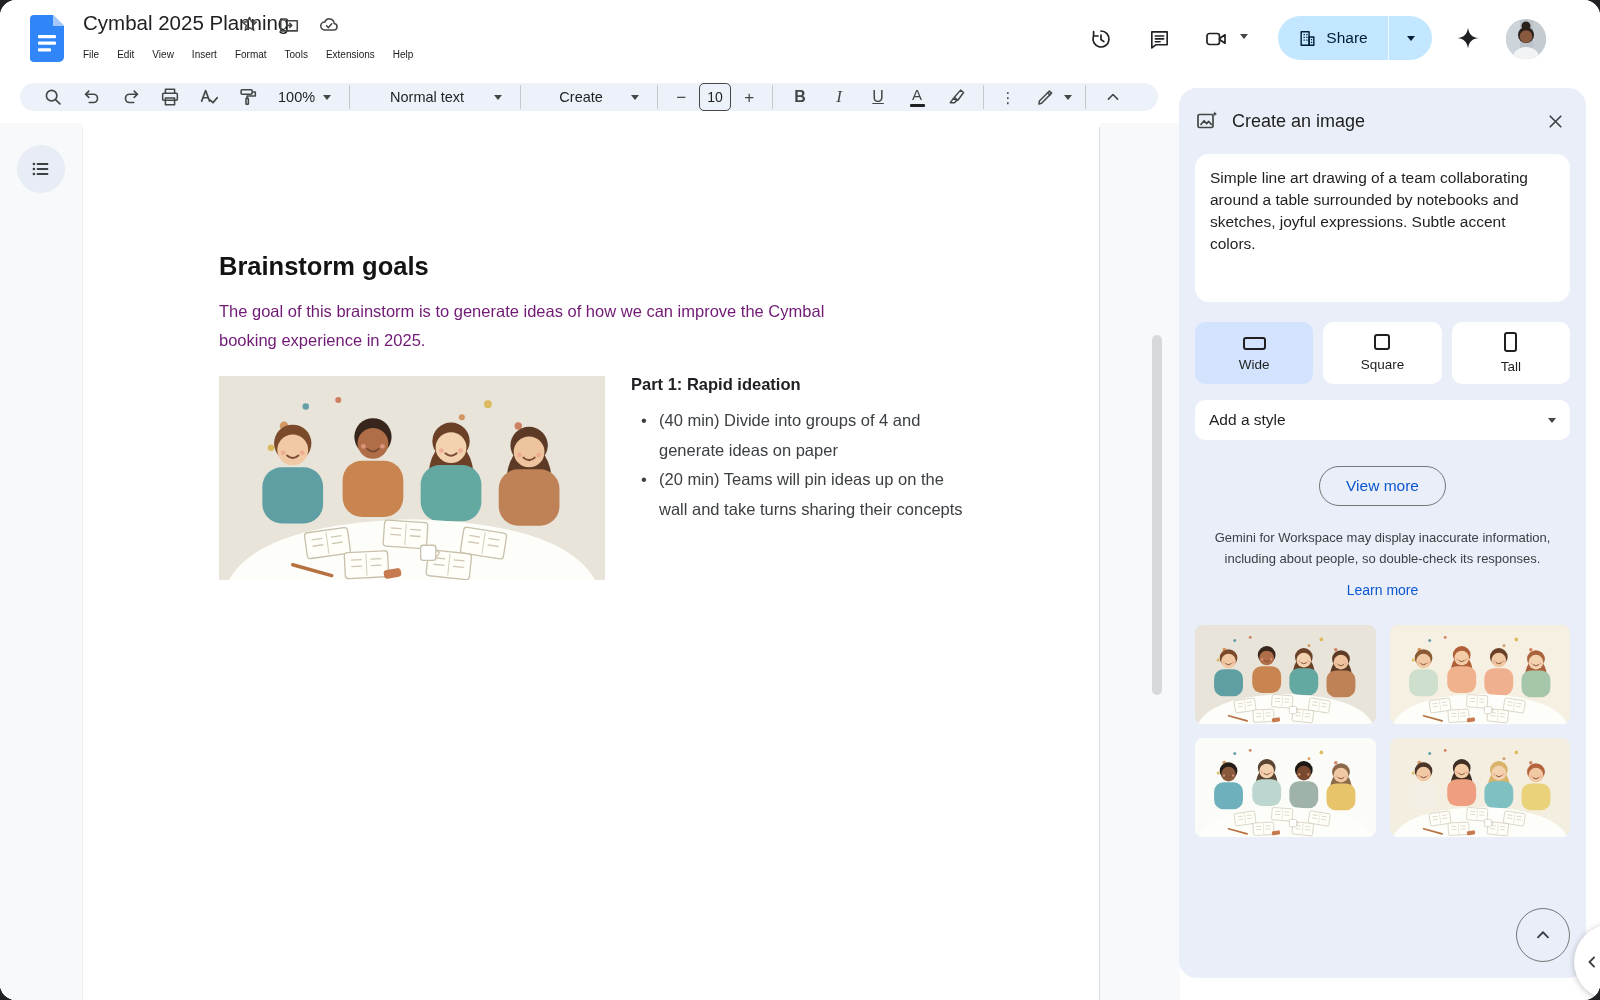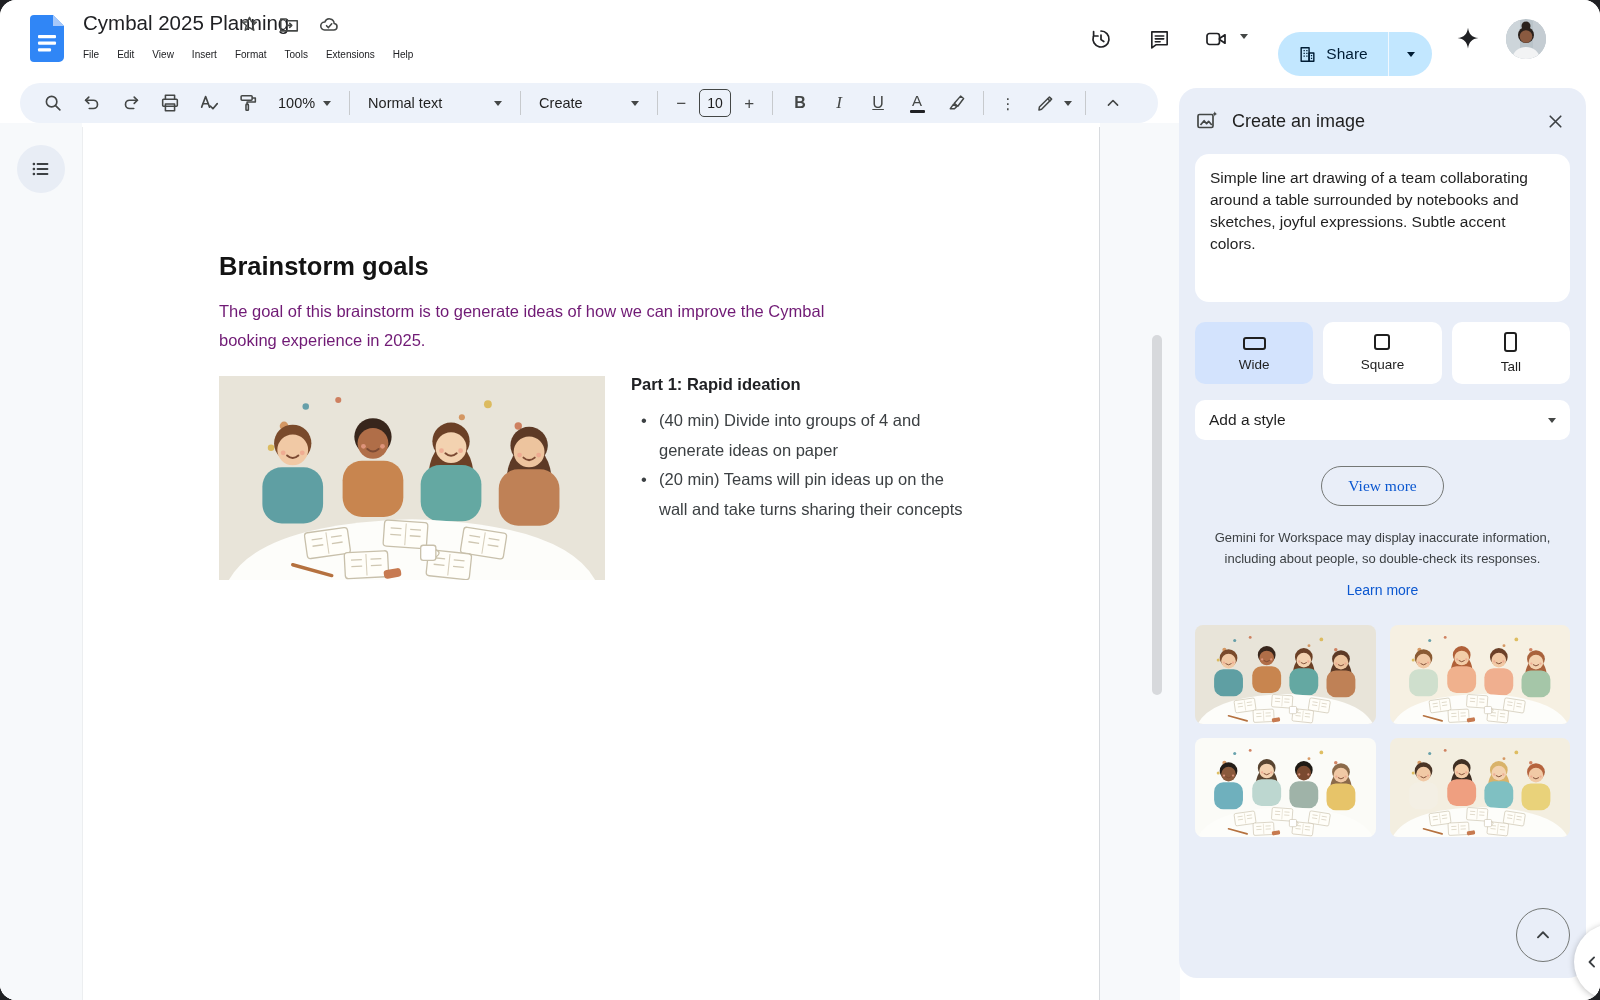--- a/index.html
+++ b/index.html
@@ -10,31 +10,31 @@
   .topbar{position:absolute;left:0;top:0;width:1600px;height:80px;background:#fff;}
   .docs-logo{position:absolute;left:30px;top:15px;width:34px;height:47px;cursor:pointer;}
   .title-wrap{position:absolute;left:83px;top:10px;}
   .doc-title{font-size:20.5px;color:#202124;line-height:26px;white-space:nowrap;}
   .title-icons{position:absolute;left:238px;top:13px;display:flex;gap:18px;align-items:center;}
   .ticon{width:22px;height:22px;display:flex;align-items:center;justify-content:center;cursor:pointer;}
   .menubar{position:absolute;left:74px;top:42px;display:flex;}
   .menu-item{font-size:10px;color:#202124;padding:2px 9px;border-radius:6px;cursor:pointer;line-height:22px;}
   .tb-right-btn{position:absolute;top:19px;width:40px;height:40px;border-radius:50%;display:flex;align-items:center;justify-content:center;cursor:pointer;}
   .video-caret{position:absolute;left:1240px;top:34px;}
-  .share-pill{position:absolute;left:1278px;top:32px;width:154px;height:44px;border-radius:22px;background:#c2e7ff;display:flex;align-items:stretch;overflow:hidden;cursor:pointer;}
+  .share-pill{position:absolute;left:1278px;top:16px;width:154px;height:44px;border-radius:22px;background:#c2e7ff;display:flex;align-items:stretch;overflow:hidden;cursor:pointer;}
   .share-main{flex:1;display:flex;align-items:center;justify-content:center;gap:9px;}
   .share-label{font-size:15.5px;font-weight:500;color:#001d35;}
   .share-split{width:1px;background:#f1f8fe;margin:0;}
   .share-caret{width:43px;display:flex;align-items:center;justify-content:center;}
   .avatar{position:absolute;left:1506px;top:19px;width:40px;height:40px;border-radius:50%;overflow:hidden;cursor:pointer;}
   .caret{width:0;height:0;border-left:4.5px solid transparent;border-right:4.5px solid transparent;border-top:5.5px solid #444746;}
   .caret.dark{border-top-color:#001d35;}
 
   
-  .toolbar{position:absolute;left:20px;top:83px;width:1138px;height:40px;background:#edf2fa;border-radius:20px;display:flex;align-items:center;padding:0 16px;box-sizing:border-box;gap:5px;}
+  .toolbar{position:absolute;left:20px;top:83px;width:1138px;height:28px;background:#edf2fa;border-radius:20px;display:flex;align-items:center;padding:0 16px;box-sizing:border-box;gap:5px;text-align:center;}
   .tbtn{min-width:34px;height:34px;display:flex;align-items:center;justify-content:center;border-radius:50%;cursor:pointer;flex:0 0 auto;}
   .tsel{display:flex;align-items:center;gap:8px;height:32px;padding:0 8px;border-radius:4px;cursor:pointer;flex:0 0 auto;}
   .tsel-label{font-size:14.5px;color:#1f1f1f;white-space:nowrap;}
   .tdiv{width:1px;height:24px;background:#c7cacd;margin:0 5px;flex:0 0 auto;}
   .fs-box{width:30px;height:26px;border:1.5px solid #444746;border-radius:5px;display:flex;align-items:center;justify-content:center;font-size:14px;color:#1f1f1f;cursor:text;flex:0 0 auto;}
   .fmt{font-size:16px;color:#444746;}
   .fmt.b{font-weight:700;}
   .fmt.i{font-style:italic;font-family:"Liberation Serif",serif;font-size:17px;}
   .fmt.u{text-decoration:underline;}
   .acolor{display:flex;flex-direction:column;align-items:center;line-height:1;}
@@ -69,21 +69,21 @@
   .ratio-btn{flex:1;height:62px;background:#fff;border-radius:10px;display:flex;flex-direction:column;align-items:center;justify-content:center;gap:7px;cursor:pointer;}
   .ratio-btn.selected{background:#d3e3fd;}
   .ratio-label{font-size:13.5px;color:#1f1f1f;}
   .ric{border:2px solid #1f1f1f;border-radius:3px;box-sizing:border-box;}
   .ric.sq{width:16px;height:16px;}
   .ric.wd{width:23px;height:13px;margin-top:3px;}
   .ric.tl{width:13px;height:20px;}
   .style-select{margin-top:16px;height:40px;background:#fff;border-radius:10px;display:flex;align-items:center;padding:0 14px;cursor:pointer;}
   .style-label{flex:1;font-size:15.5px;color:#1f1f1f;}
   .viewmore-wrap{display:flex;justify-content:center;margin-top:26px;}
-  .viewmore{border:1px solid #747775;border-radius:21px;background:transparent;padding:10px 26px;font-family:Liberation Serif, serif;font-size:15.5px;font-weight:500;color:#0b57d0;cursor:pointer;}
+  .viewmore{border:1px solid #747775;border-radius:21px;background:transparent;padding:10px 26px;font-family:Liberation Sans, sans-serif;font-size:15.5px;font-weight:500;color:#0b57d0;cursor:pointer;}
   .disclaimer{margin-top:22px;padding:0 6px;font-size:13px;line-height:20.5px;color:#3c4043;text-align:center;}
   .learnmore{display:block;margin-top:9px;text-align:center;font-size:14px;color:#0b57d0;text-decoration:none;cursor:pointer;}
   .thumb-grid{margin-top:27px;display:grid;grid-template-columns:1fr 1fr;gap:14px;}
   .thumb{height:99px;border-radius:8px;overflow:hidden;cursor:pointer;}
   .thumb svg{display:block;width:100%;height:100%;}
   .scrolltop{position:absolute;right:16px;bottom:16px;width:52px;height:52px;border-radius:50%;border:1px solid #747775;display:flex;align-items:center;justify-content:center;cursor:pointer;background:transparent;}
   .collapse-side{position:absolute;left:1574px;top:801px;width:76px;height:76px;border-radius:50%;background:#fff;box-shadow:0 1px 6px rgba(0,0,0,.25);display:flex;align-items:center;justify-content:flex-start;padding-left:8px;box-sizing:border-box;cursor:pointer;}
   .ic{display:block;}
 </style>
 </head>

